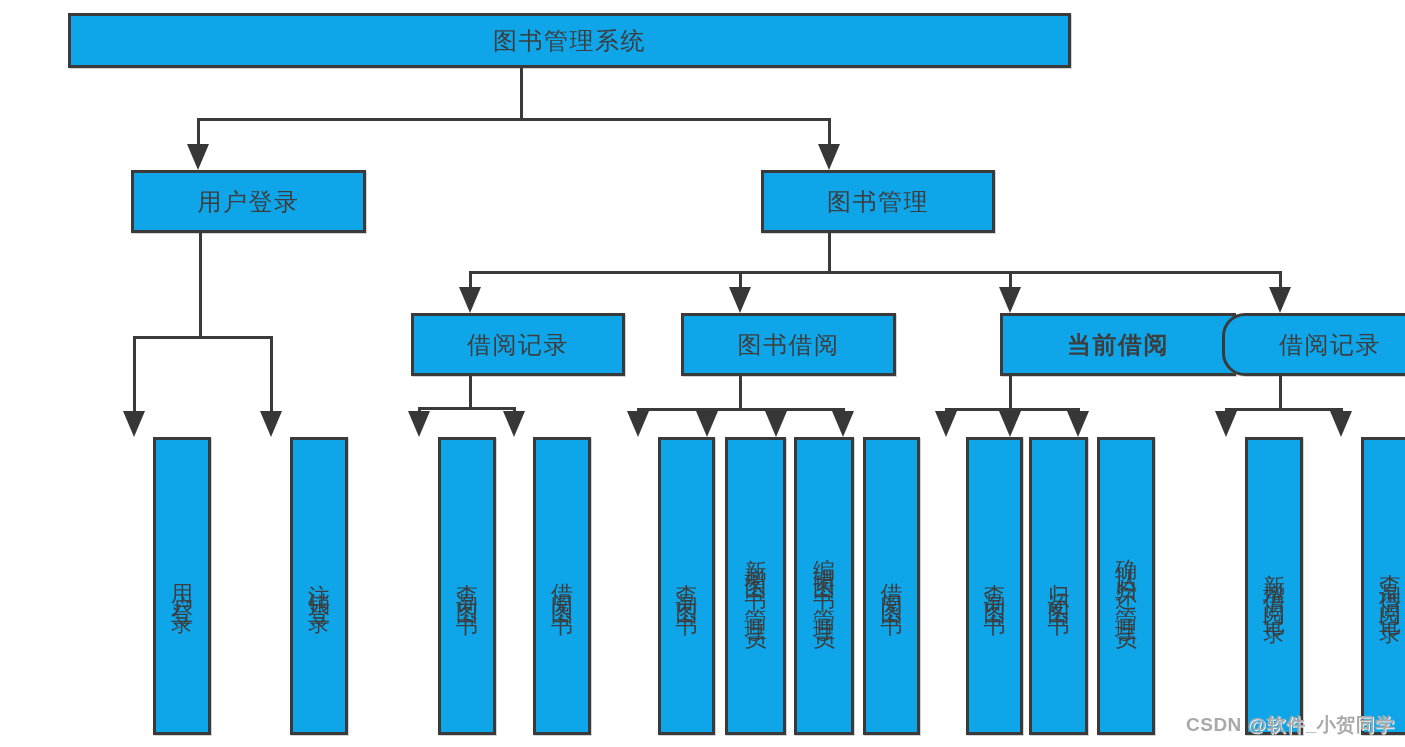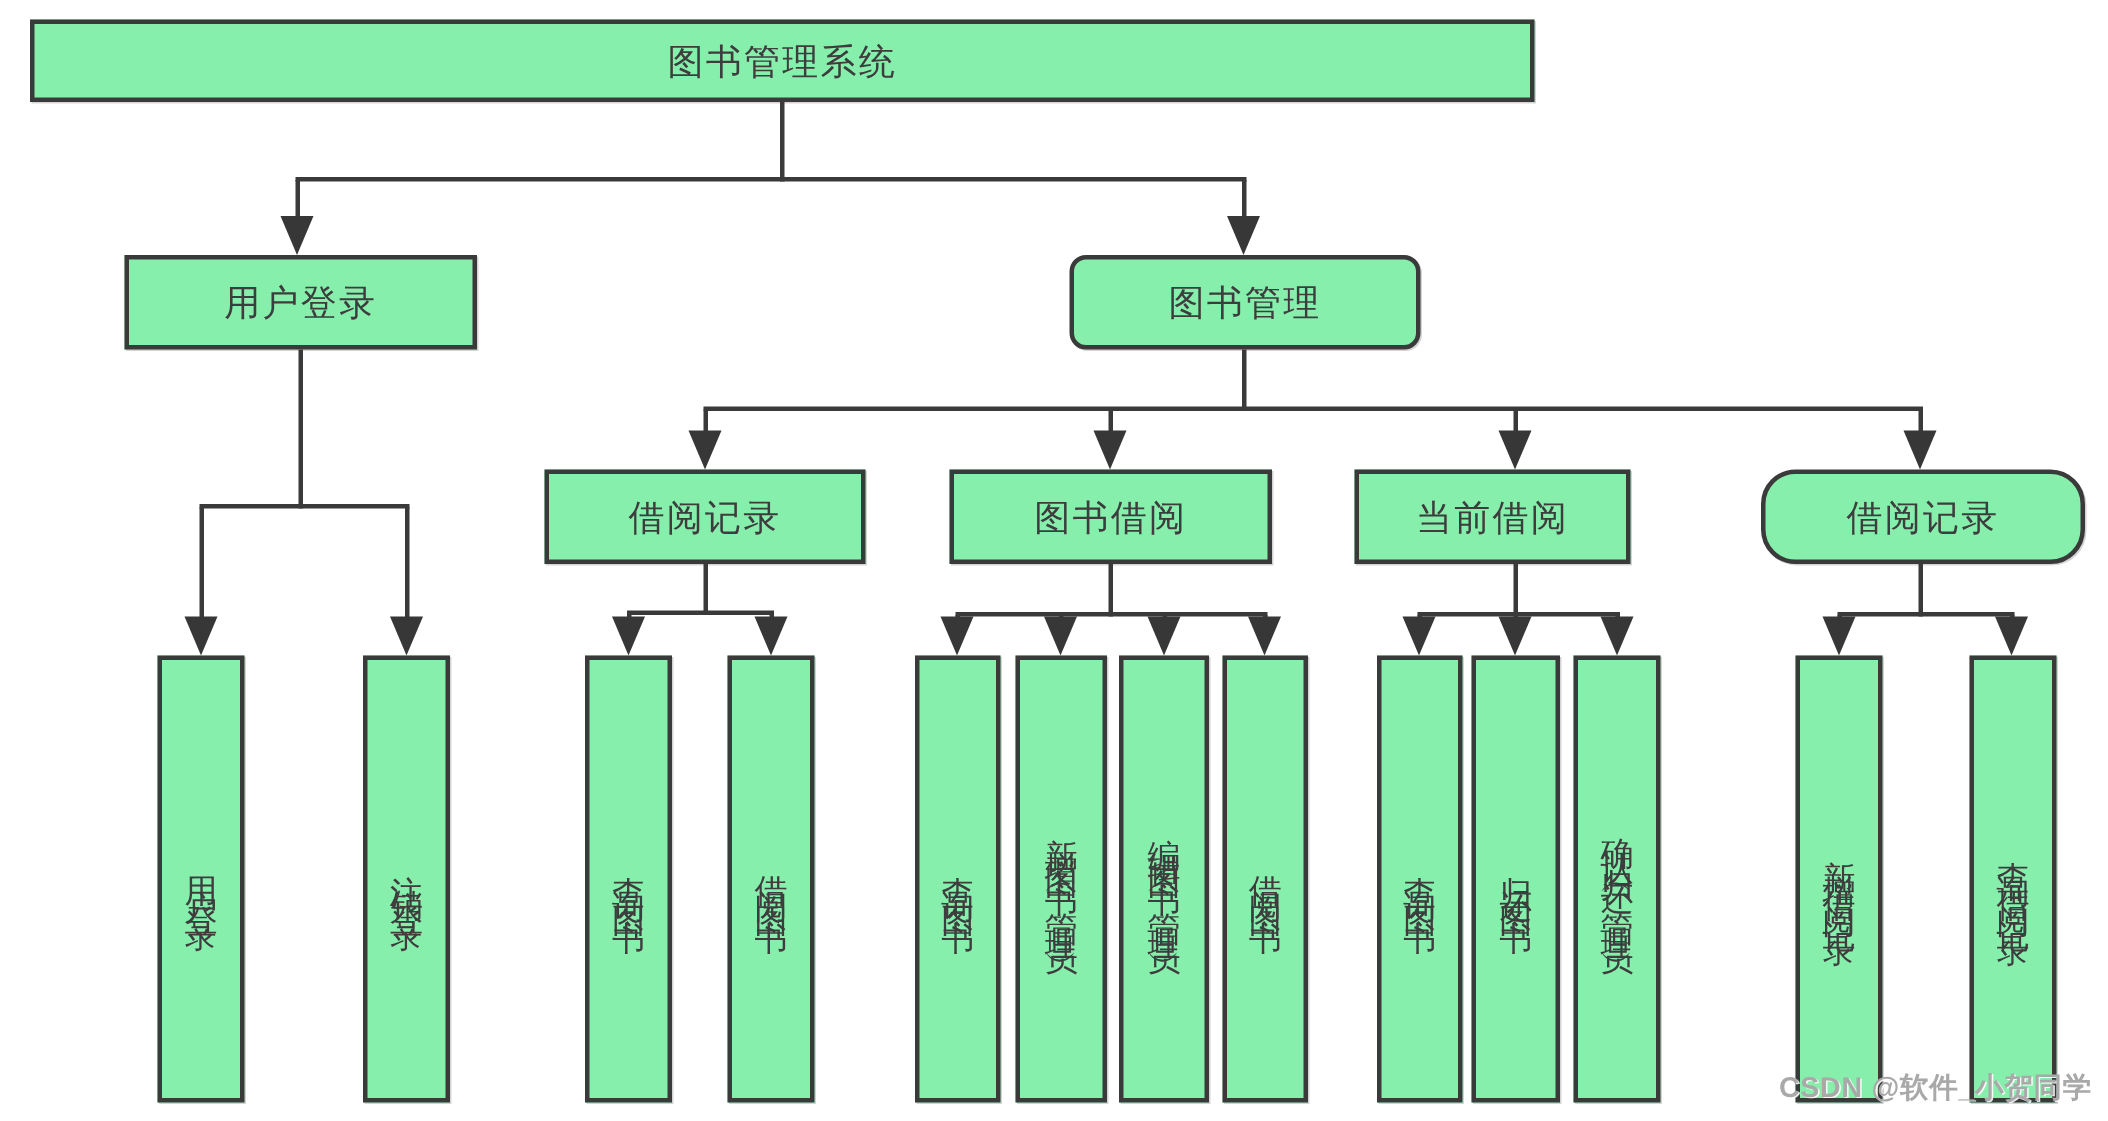--- a/index.html
+++ b/index.html
@@ -2,23 +2,23 @@
 <html><head>
 <meta charset="utf-8">
 <title>图书管理系统</title>
 <style>
   html,body{margin:0;padding:0;background:#fff;}
   #stage{
     position:relative;width:1405px;height:747px;background:#ffffff;
     font-family:"Liberation Sans",sans-serif;overflow:hidden;
   }
   .box{
-    position:absolute;box-sizing:border-box;background:#86efac;
+    position:absolute;box-sizing:border-box;background:#0ea5e9;
     border:3px solid #3a3a3a;display:flex;align-items:center;justify-content:center;
-    color:#3d3d3d;box-shadow:1px 1px 0 rgba(160,160,160,.45);
+    color:#3d3d3d;box-shadow:1px 1px 0 rgba(160,160,160,.45);margin-left:48px;
   }
   .hbox{font-size:24px;letter-spacing:1.5px;white-space:nowrap;}
   .vbox{
     writing-mode:vertical-rl;text-orientation:mixed;
     font-size:22px;letter-spacing:10px;line-height:1;
   }
   .vl{position:absolute;width:3px;background:#3a3a3a;}
   .hl{position:absolute;height:3px;background:#3a3a3a;}
   .arrow{
     position:absolute;width:0;height:0;
@@ -33,25 +33,25 @@
   }
 </style>
 </head>
 <body>
 
 <div id="stage">
 
   <div class="box hbox" style="left:20px;top:13px;width:1003px;height:55px;">图书管理系统</div>
 
   <div class="box hbox" style="left:83px;top:170px;width:235px;height:63px;">用户登录</div>
-  <div class="box hbox" style="left:713px;top:170px;width:234px;height:63px;border-radius:11px;">图书管理</div>
+  <div class="box hbox" style="left:713px;top:170px;width:234px;height:63px;">图书管理</div>
 
   <div class="box hbox" style="left:363px;top:313px;width:214px;height:63px;">借阅记录</div>
   <div class="box hbox" style="left:633px;top:313px;width:215px;height:63px;">图书借阅</div>
-  <div class="box hbox" style="left:903px;top:313px;width:184px;height:63px;">当前借阅</div>
+  <div class="box hbox" style="left:952px;top:313px;width:236px;height:63px;font-weight:bold;">当前借阅</div>
   <div class="box hbox" style="left:1174px;top:313px;width:216px;height:63px;border-radius:23px;">借阅记录</div>
 
   <div class="box vbox" style="left:105px;top:437px;width:58px;height:298px;">用户登录</div>
   <div class="box vbox" style="left:242px;top:437px;width:58px;height:298px;">注销登录</div>
   <div class="box vbox" style="left:390px;top:437px;width:58px;height:298px;">查询图书</div>
   <div class="box vbox" style="left:485px;top:437px;width:58px;height:298px;">借阅图书</div>
   <div class="box vbox" style="left:610px;top:437px;width:57px;height:298px;">查询图书</div>
   <div class="box vbox" style="left:677px;top:437px;width:61px;height:298px;">新增图书（管理员）</div>
   <div class="box vbox" style="left:746px;top:437px;width:60px;height:298px;">编辑图书（管理员）</div>
   <div class="box vbox" style="left:815px;top:437px;width:57px;height:298px;">借阅图书</div>

